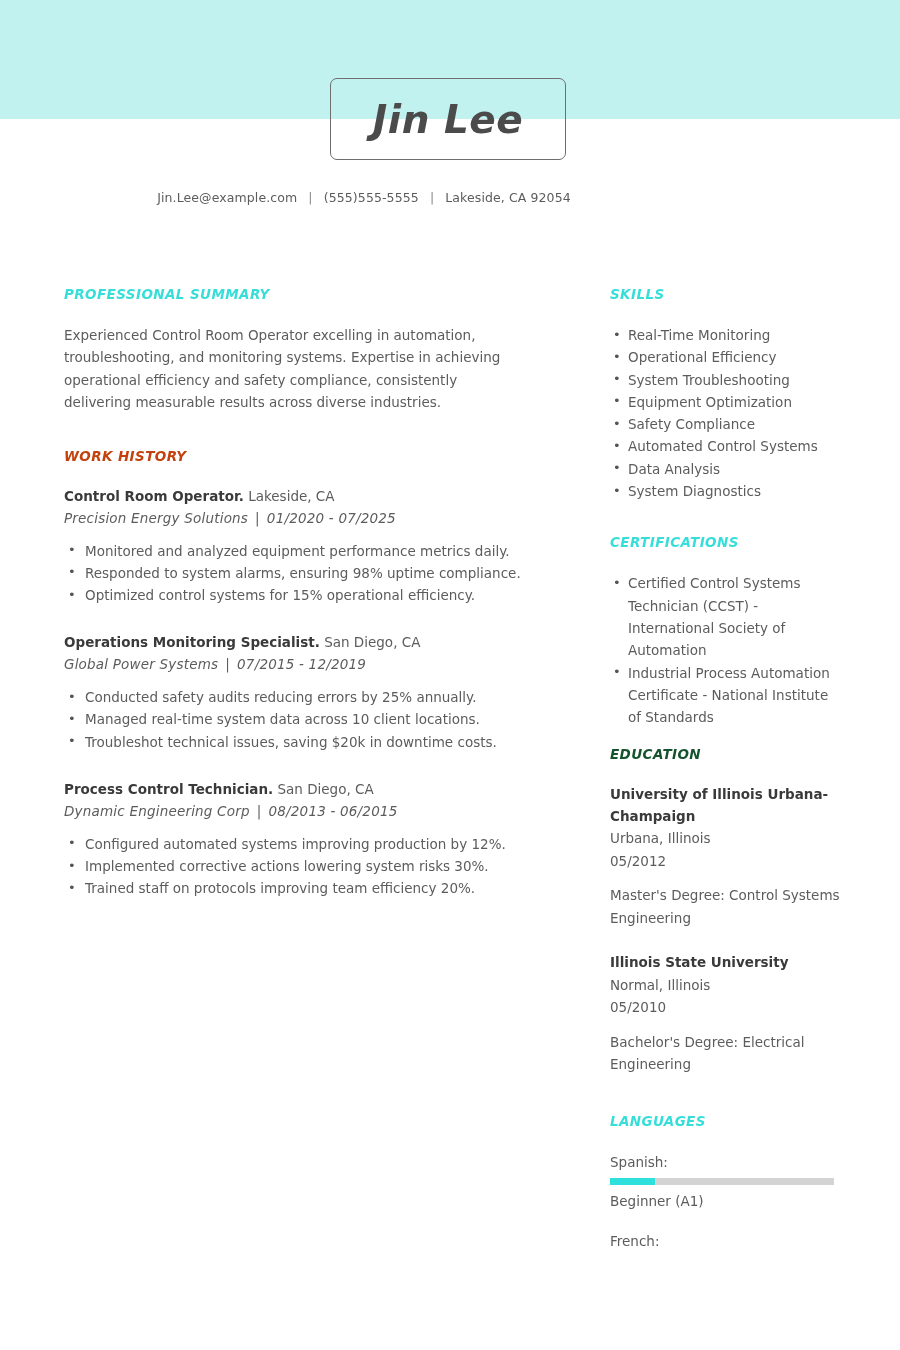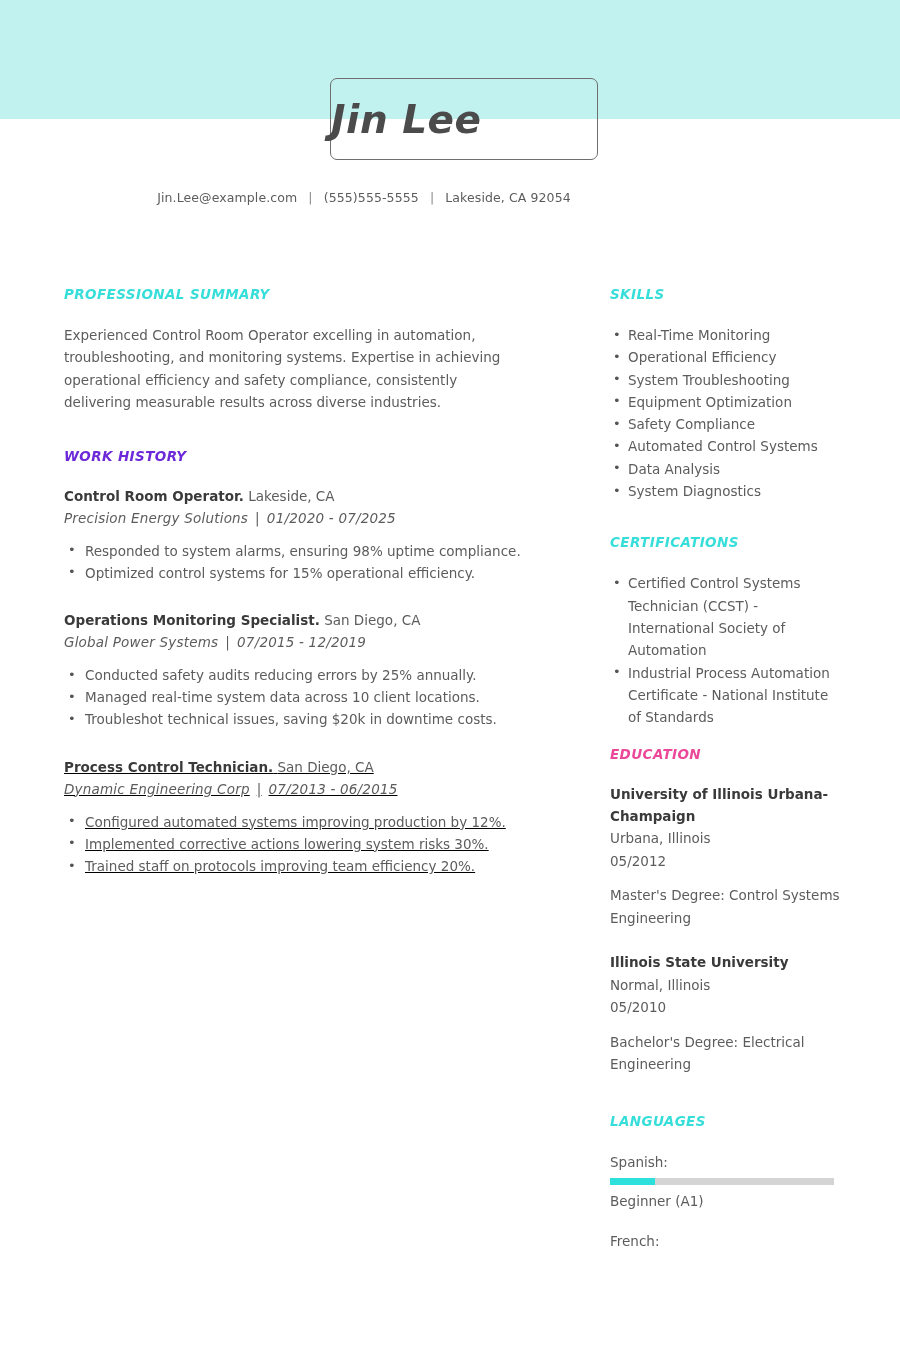--- a/index.html
+++ b/index.html
@@ -25,28 +25,28 @@
     left: 0; top: 0;
     width: 900px;
     height: 119px;
     background: #c1f2f0;
   }
 
   #name-box {
     position: absolute;
     left: 330px;
     top: 78px;
-    width: 268px;
+    width: 236px;
     height: 82px;
     border: 1.5px solid #6e6e6e;
     border-radius: 7px;
     background: transparent;
     display: flex;
     align-items: center;
-    justify-content: flex-start;
+    justify-content: center;
   }
 
   #name-text {
     font-family: "DejaVu Sans", sans-serif;
     font-style: italic;
     font-weight: bold;
     font-size: 39px;
     letter-spacing: 0.5px;
     color: #4b4b4b;
     white-space: nowrap;
@@ -106,21 +106,21 @@
   
   #summary-text {
     font-size: 13.5px;
     line-height: 22.4px;
     color: #5c5c5c;
     width: 462px;
   }
 
   
   .job { margin-bottom: 26px; }
-  .job:last-child { margin-bottom: 12px; text-decoration: underline; }
+  .job:last-child { margin-bottom: 12px; }
 
   .job-line1 {
     font-size: 13.5px;
     line-height: 20px;
     color: #4a4a4a;
     margin-bottom: 2px;
   }
   .job-title {
     font-weight: bold;
     color: #3a3a3a;
@@ -255,31 +255,32 @@
   <div id="columns">
 
     <div id="left-col">
 
       <div class="section" style="margin-bottom:34px;">
         <div class="section-heading" style="color: rgb(54, 222, 217);">PROFESSIONAL SUMMARY</div>
         <div id="summary-text">Experienced Control Room Operator excelling in automation, troubleshooting, and monitoring systems. Expertise in achieving operational efficiency and safety compliance, consistently delivering measurable results across diverse industries.</div>
       </div>
 
       <div class="section" style="margin-bottom:0;">
-        <div class="section-heading" style="color: #6d28d9;">WORK HISTORY</div>
+        <div class="section-heading" style="color: #c2410c;">WORK HISTORY</div>
 
         <div class="job">
           <div class="job-line1">
             <span class="job-title">Control Room Operator.</span>
             <span class="job-location">Lakeside, CA</span>
           </div>
           <div class="job-line2">
             <span>Precision Energy Solutions</span><span class="pipe">|</span><span>01/2020 - 07/2025</span>
           </div>
           <ul class="bullets">
+            <li>Monitored and analyzed equipment performance metrics daily.</li>
             <li>Responded to system alarms, ensuring 98% uptime compliance.</li>
             <li>Optimized control systems for 15% operational efficiency.</li>
           </ul>
         </div>
 
         <div class="job">
           <div class="job-line1">
             <span class="job-title">Operations Monitoring Specialist.</span>
             <span class="job-location">San Diego, CA</span>
           </div>
@@ -292,21 +293,21 @@
             <li>Troubleshot technical issues, saving $20k in downtime costs.</li>
           </ul>
         </div>
 
         <div class="job">
           <div class="job-line1">
             <span class="job-title">Process Control Technician.</span>
             <span class="job-location">San Diego, CA</span>
           </div>
           <div class="job-line2">
-            <span>Dynamic Engineering Corp</span><span class="pipe">|</span><span>07/2013 - 06/2015</span>
+            <span>Dynamic Engineering Corp</span><span class="pipe">|</span><span>08/2013 - 06/2015</span>
           </div>
           <ul class="bullets">
             <li>Configured automated systems improving production by 12%.</li>
             <li>Implemented corrective actions lowering system risks 30%.</li>
             <li>Trained staff on protocols improving team efficiency 20%.</li>
           </ul>
         </div>
 
       </div>
     </div>
@@ -329,21 +330,21 @@
 
       <div class="section" style="margin-bottom:18px;">
         <div class="section-heading" style="color: rgb(54, 222, 217);">CERTIFICATIONS</div>
         <ul class="side-bullets multiline">
           <li>Certified Control Systems Technician (CCST) - International Society of Automation</li>
           <li>Industrial Process Automation Certificate - National Institute of Standards</li>
         </ul>
       </div>
 
       <div class="section" style="margin-bottom:34px;">
-        <div class="section-heading" style="color: #ec4899;">EDUCATION</div>
+        <div class="section-heading" style="color: #14532d;">EDUCATION</div>
 
         <div class="edu-entry">
           <div class="edu-school">University of Illinois Urbana-Champaign</div>
           <div class="edu-place">Urbana, Illinois</div>
           <div class="edu-date">05/2012</div>
           <div class="edu-degree">Master's Degree: Control Systems Engineering</div>
         </div>
 
         <div class="edu-entry">
           <div class="edu-school">Illinois State University</div>

